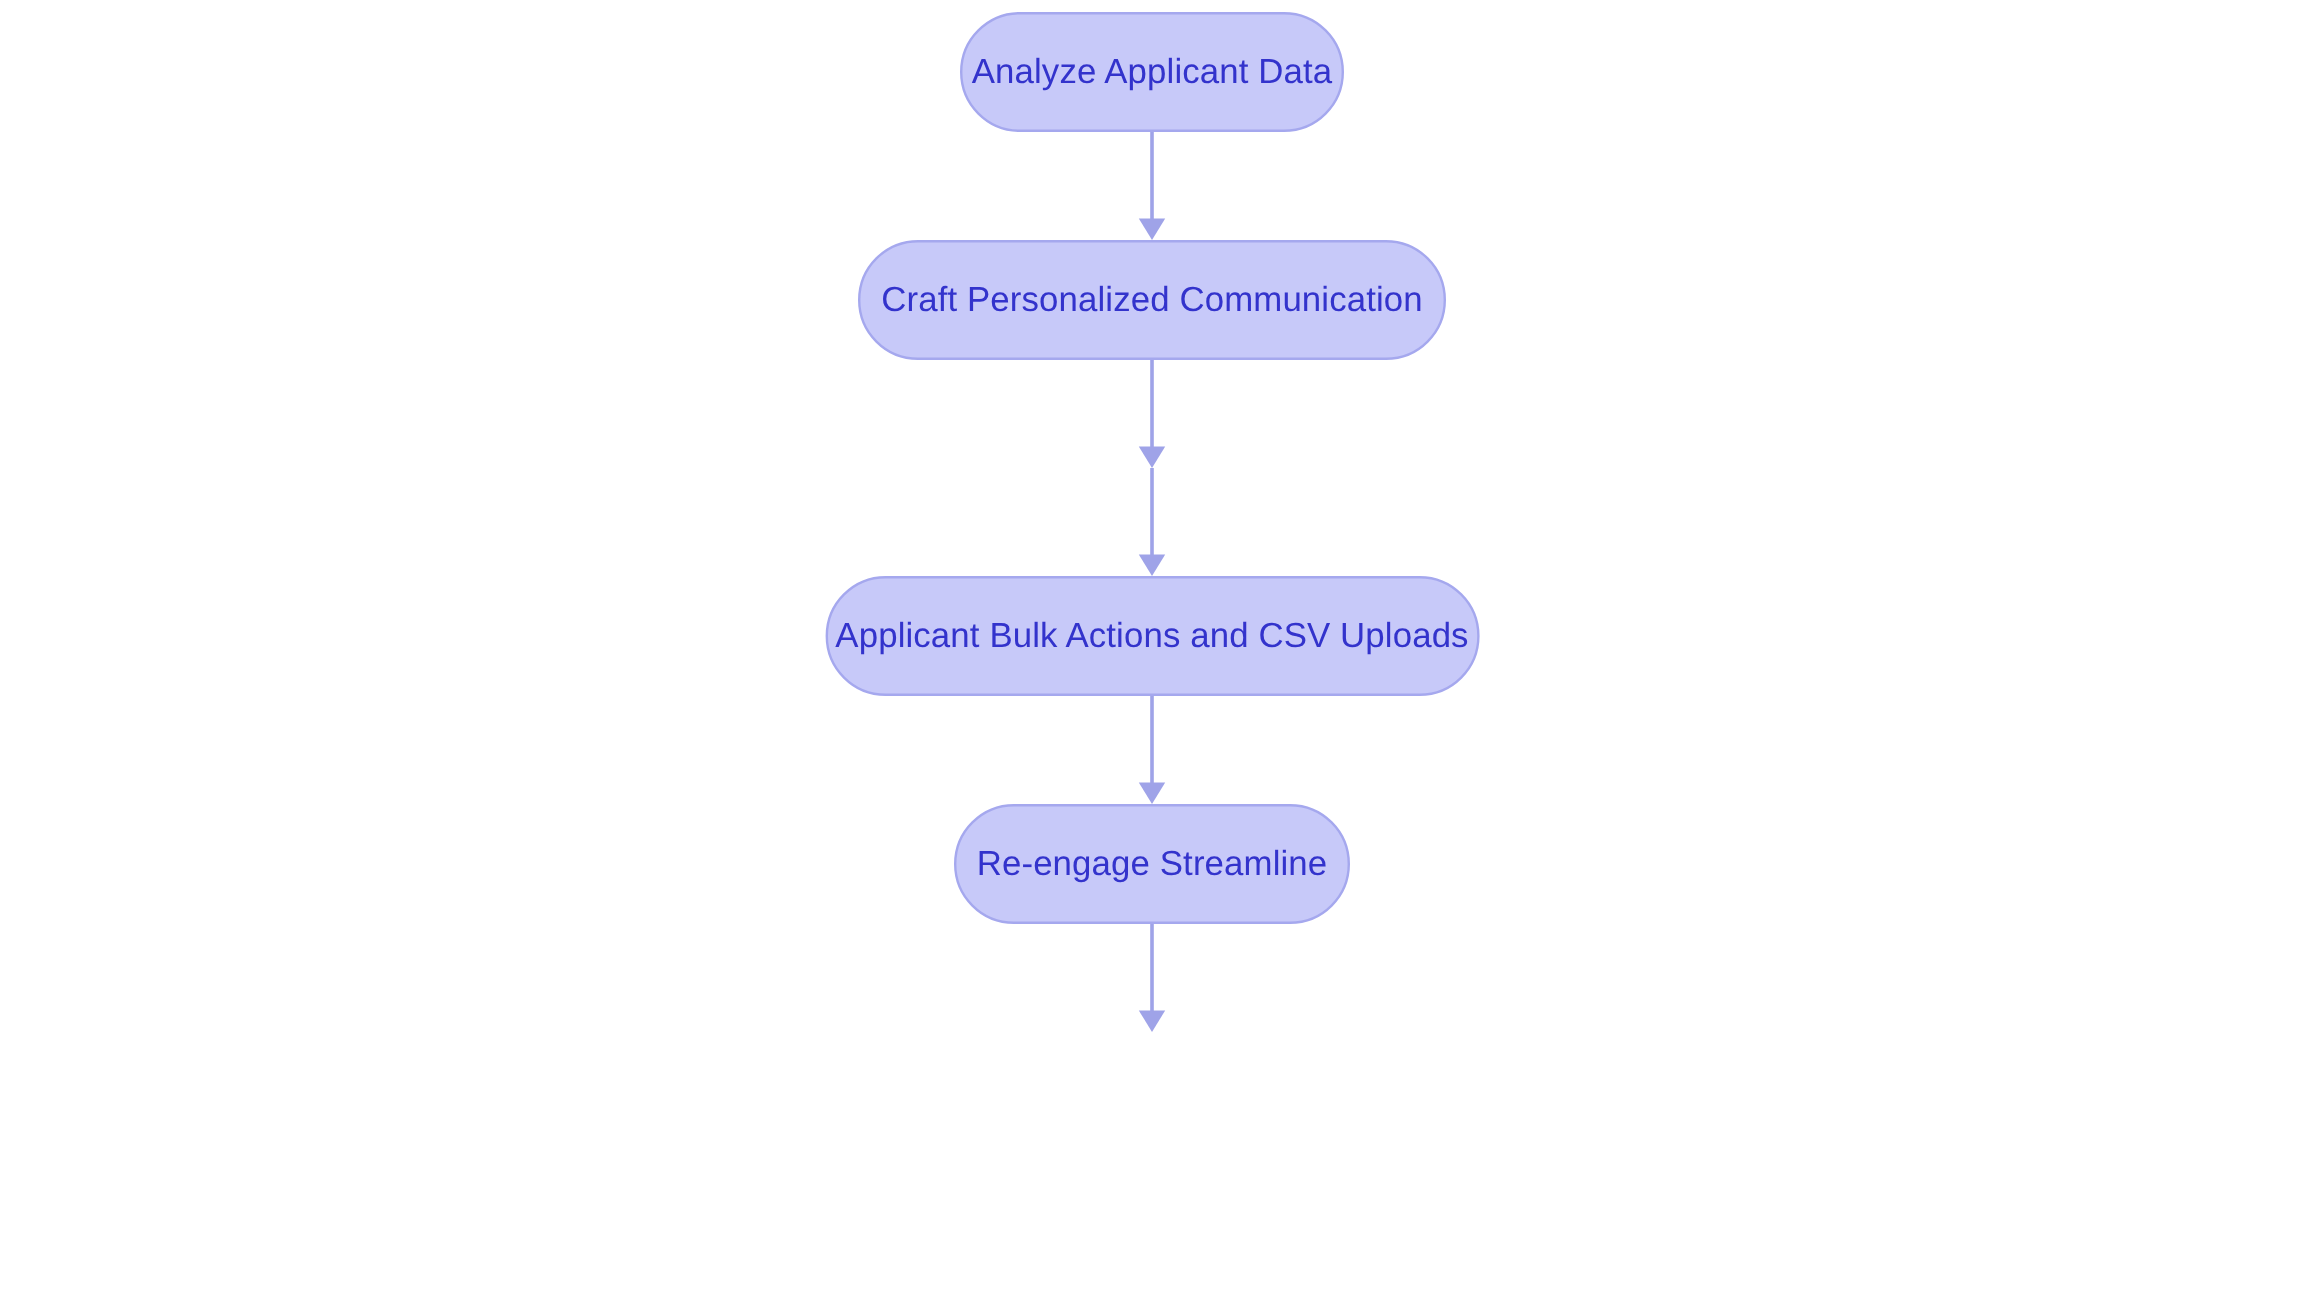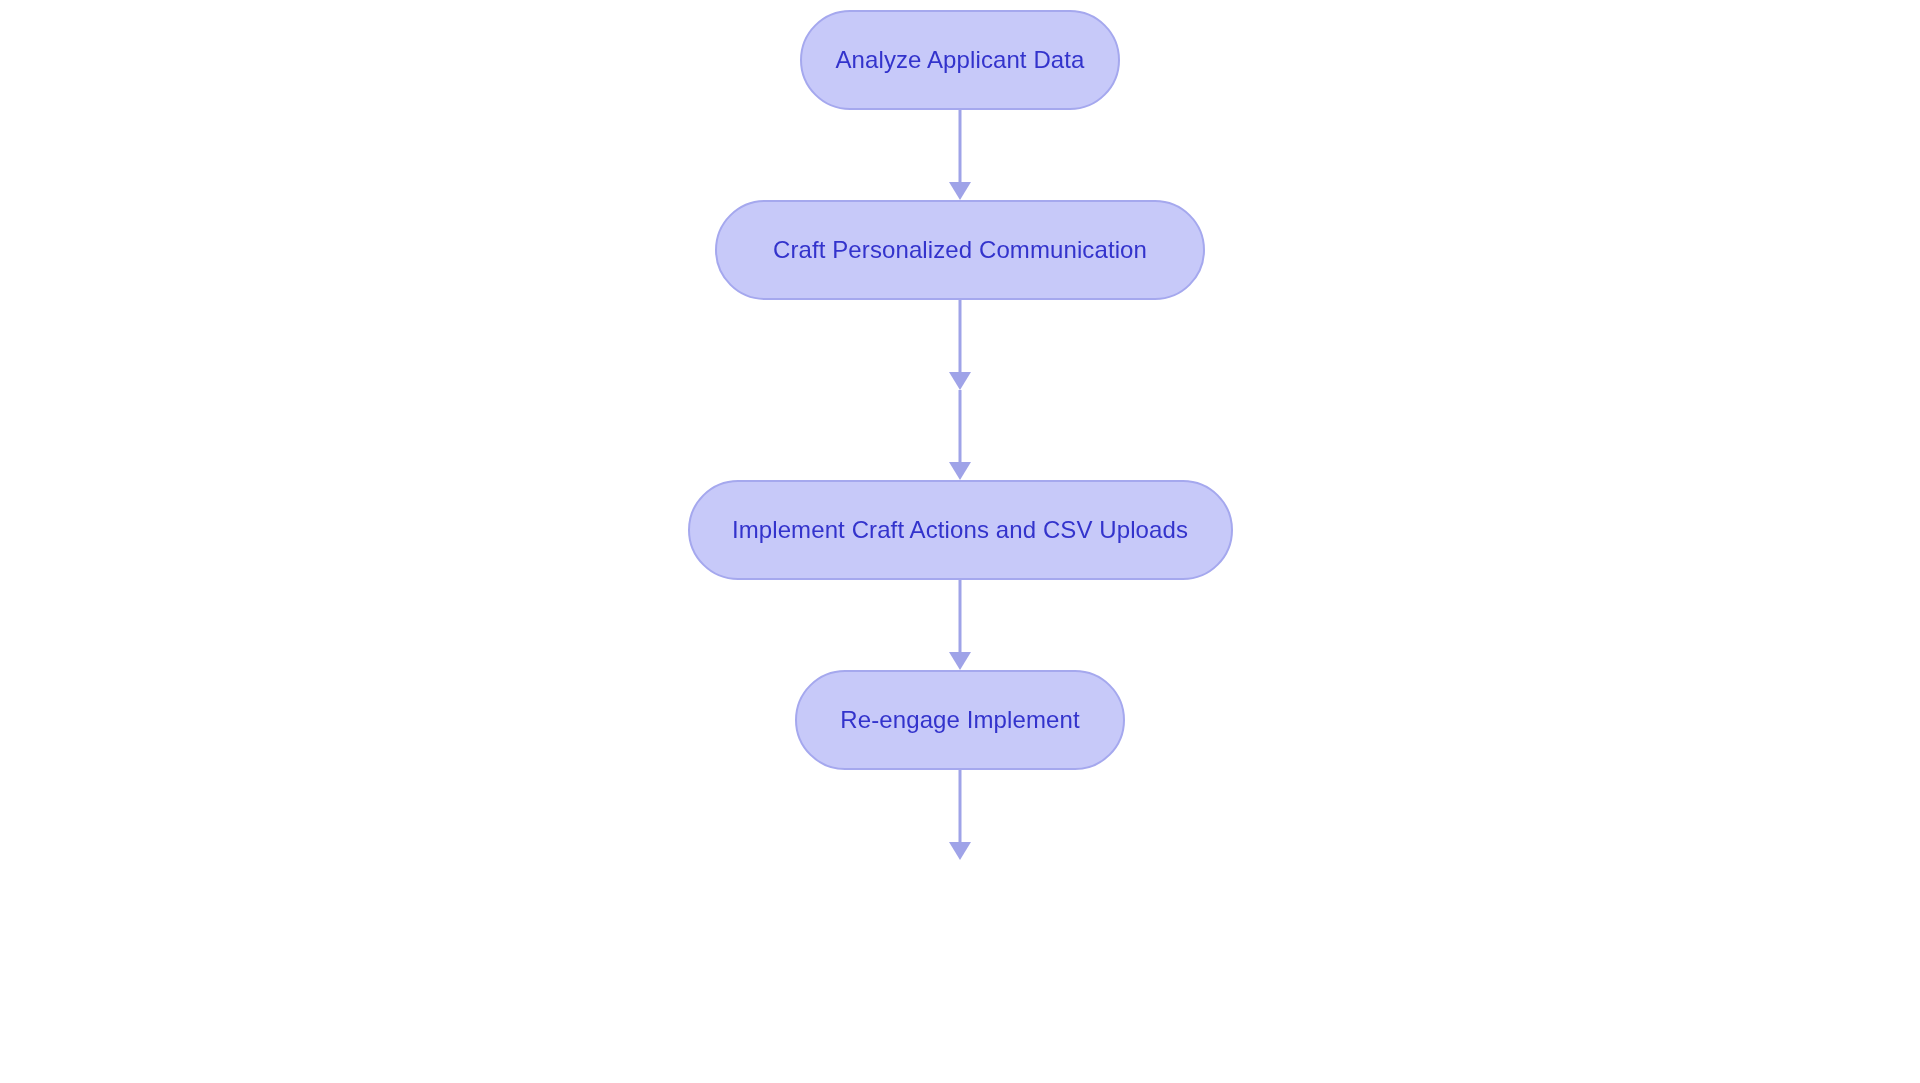--- a/index.html
+++ b/index.html
@@ -46,21 +46,21 @@
     justify-content: center;
     background: #c7c9f9;
     border: 2px solid #a5a8ee;
     border-radius: 50px;
     flex: 0 0 auto;
   }
 
   .node-label {
     color: #3333cc;
     font-family: "Liberation Sans", sans-serif;
-    font-size: 24px;
+    font-size: 29px;
     font-weight: 400;
     letter-spacing: 0.1px;
     white-space: nowrap;
     line-height: 1;
     padding: 0 34px;
   }
 
   
   .node.w1 { width: 320px; }
   .node.w2 { width: 490px; }
@@ -121,30 +121,30 @@
       <div class="head"></div>
     </div>
 
 
     <div class="connector">
       <div class="shaft"></div>
       <div class="head"></div>
     </div>
 
     <div class="node w4">
-      <span class="node-label">Implement Craft Actions and CSV Uploads</span>
+      <span class="node-label">Applicant Bulk Actions and CSV Uploads</span>
     </div>
 
     <div class="connector">
       <div class="shaft"></div>
       <div class="head"></div>
     </div>
 
     <div class="node w5">
-      <span class="node-label">Re-engage Implement</span>
+      <span class="node-label">Re-engage Streamline</span>
     </div>
 
     <div class="connector">
       <div class="shaft"></div>
       <div class="head"></div>
     </div>
 
 
   </div>
 </div>

